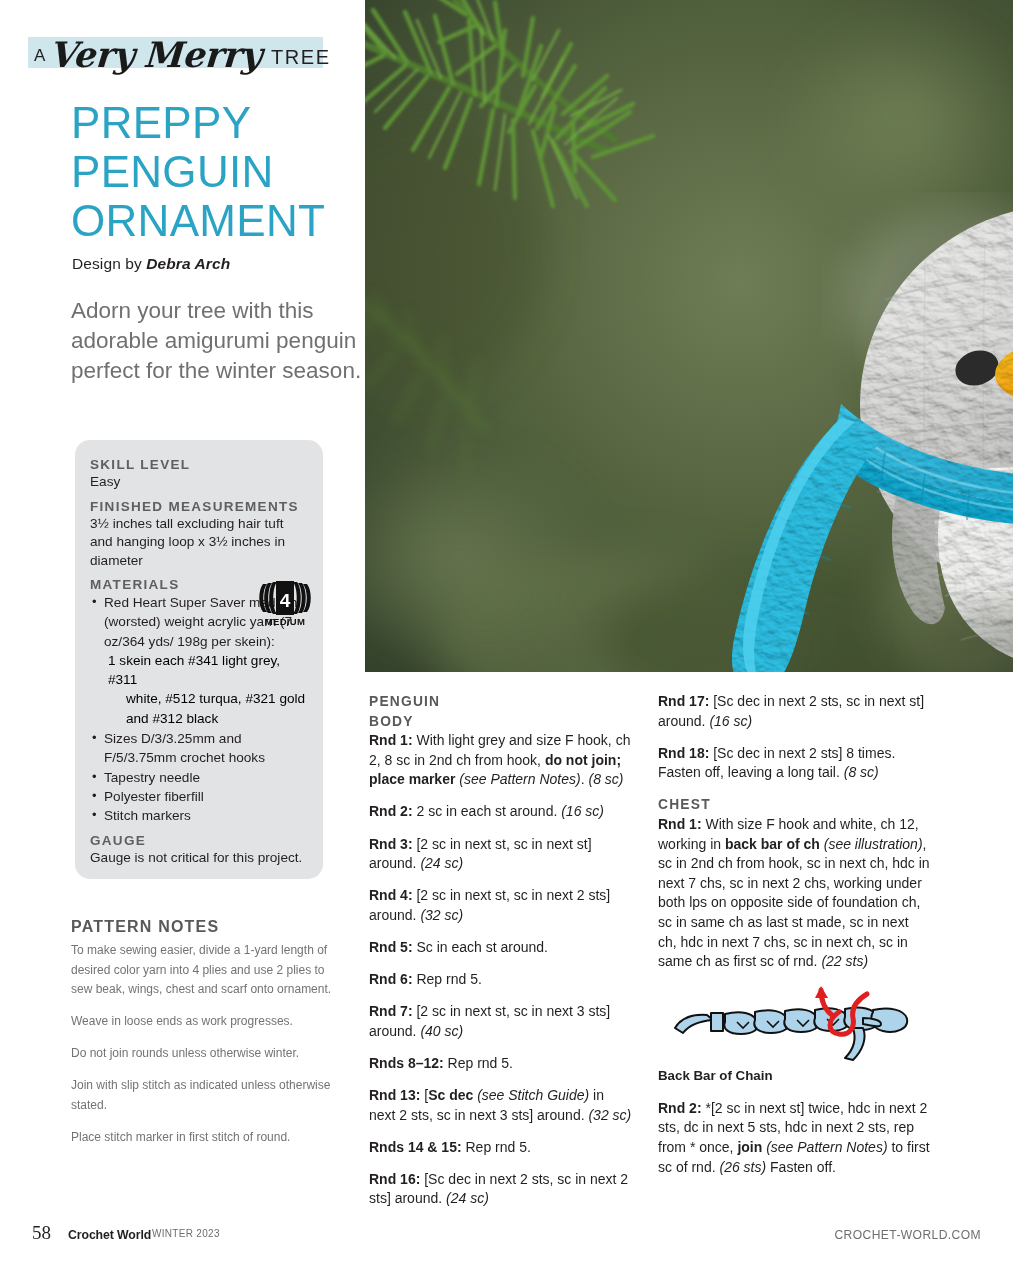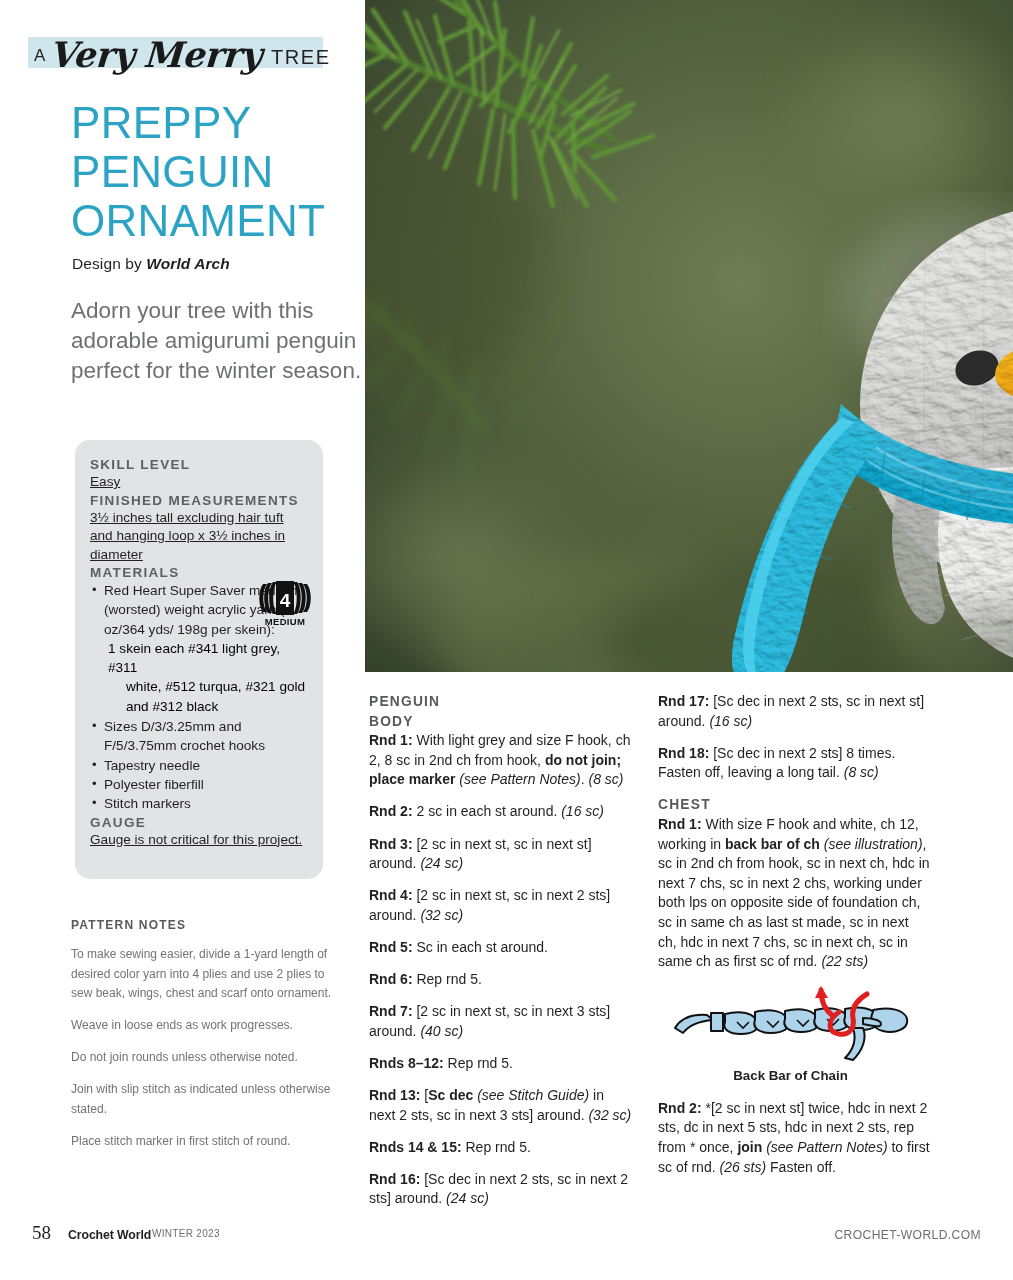--- a/index.html
+++ b/index.html
@@ -67,24 +67,24 @@
   
   .infobox {
     position: absolute; left: 75px; top: 440px;
     width: 248px; height: 439px;
     background: #e2e3e5;
     border-radius: 15px;
   }
   .infobox-inner { padding: 17px 14px 0 15px; }
   .ib-head {
     font-size: 13.5px; font-weight: 700; color: #5e5f61;
-    letter-spacing: 1.3px; margin-top: 1px; margin-bottom: 1px;
+    letter-spacing: 1.3px; margin-top: 7px; margin-bottom: 1px;
   }
   .ib-head.first { margin-top: 0; }
-  .ib-body { font-size: 13.6px; line-height: 18.5px; color: #231f20; text-decoration: underline; }
+  .ib-body { font-size: 13.6px; line-height: 18.5px; color: #231f20; }
   ul.ib-list { list-style: none; margin: 1px 0 0 0; }
   ul.ib-list > li {
     position: relative; padding-left: 14px;
     font-size: 13.6px; line-height: 19.3px; color: #231f20;
   }
   ul.ib-list > li::before {
     content: "•"; position: absolute; left: 2px; top: -1px; font-size: 13px;
   }
   .sub-indent {
     padding-left: 18px; font-size: 13.6px; line-height: 19.3px;
@@ -96,22 +96,22 @@
   .yarn-icon {
     position: absolute; right: 10px; top: 140px;
     width: 56px; height: 50px;
   }
 
   
   .pnotes {
     position: absolute; left: 71px; top: 918px; width: 278px;
   }
   .pn-head {
-    font-size: 12px; font-weight: 700; color: #58595b;
-    letter-spacing: 1.2px; margin-bottom: 13px;
+    font-size: 16px; font-weight: 700; color: #58595b;
+    letter-spacing: 1.2px; margin-bottom: 5px;
   }
   .pn-p {
     font-size: 12px; line-height: 19.6px; color: #737373; margin-bottom: 12.5px;
   }
   .pn-p:last-child { margin-bottom: 12px; }
 
   
   .photo {
     position: absolute; left: 365px; top: 0; width: 648px; height: 672px;
     overflow: hidden;
@@ -132,21 +132,21 @@
   }
   .rnd { margin-bottom: 12.5px; }
   .rnd:last-child { margin-bottom: 0; }
   .rnd b { font-weight: 700; }
   .rnd i { font-style: italic; }
 
   
   .chain-fig { margin: 12px 0 4px 0; width: 265px; }
   .chain-fig svg { display: block; width: 248px; height: 78px; margin: 0 auto; }
   .chain-cap {
-    text-align: center; font-weight: 700; font-size: 13.3px;
+    font-weight: 700; font-size: 13.3px;
     color: #231f20; margin-top: 4px; margin-bottom: 13px;
     font-family: "Liberation Sans", sans-serif;
   }
 
   
   .footer { position: absolute; left: 0; top: 1222px; width: 1013px; height: 40px; padding-left: 23px; }
   .pgnum {
     position: absolute; left: 32px; top: 0;
     font-size: 19px; color: #231f20; font-weight: 300;
     font-family: "Liberation Serif", serif;
@@ -176,21 +176,21 @@
     <span class="ban-script">Very Merry</span>
     <span class="ban-tree">TREE</span>
   </div>
 
   <div class="title">
     <div>PREPPY</div>
     <div>PENGUIN</div>
     <div>ORNAMENT</div>
   </div>
   <div class="byline">
-    <span>Design by </span><b>World Arch</b>
+    <span>Design by </span><b>Debra Arch</b>
   </div>
 
   <div class="blurb">Adorn your tree with this adorable amigurumi penguin perfect for the winter season.</div>
 
   <div class="infobox">
     <div class="infobox-inner">
       <div class="ib-head first">SKILL LEVEL</div>
       <div class="ib-body">Easy</div>
 
       <div class="ib-head">FINISHED MEASUREMENTS</div>
@@ -230,21 +230,21 @@
         <text x="28" y="27" font-family="'Liberation Sans',sans-serif" font-size="19" font-weight="700" fill="#ffffff" text-anchor="middle">4</text>
         <text x="28" y="45" font-family="'Liberation Sans',sans-serif" font-size="9.5" font-weight="700" fill="#111111" letter-spacing="0.3" text-anchor="middle">MEDIUM</text>
       </svg>
     </div>
   </div>
 
   <div class="pnotes">
     <div class="pn-head">PATTERN NOTES</div>
     <div class="pn-p">To make sewing easier, divide a 1-yard length of desired color yarn into 4 plies and use 2 plies to sew beak, wings, chest and scarf onto ornament.</div>
     <div class="pn-p">Weave in loose ends as work progresses.</div>
-    <div class="pn-p">Do not join rounds unless otherwise noted.</div>
+    <div class="pn-p">Do not join rounds unless otherwise winter.</div>
     <div class="pn-p">Join with slip stitch as indicated unless otherwise stated.</div>
     <div class="pn-p">Place stitch marker in first stitch of round.</div>
   </div>
 
   <div class="photo">
     <svg viewBox="0 0 648 672" xmlns="http://www.w3.org/2000/svg" preserveAspectRatio="xMidYMid slice">
       <defs>
         <radialGradient id="bgG" cx="58%" cy="42%" r="78%">
           <stop offset="0%" stop-color="#6f7d56"></stop>
           <stop offset="45%" stop-color="#55643f"></stop>

